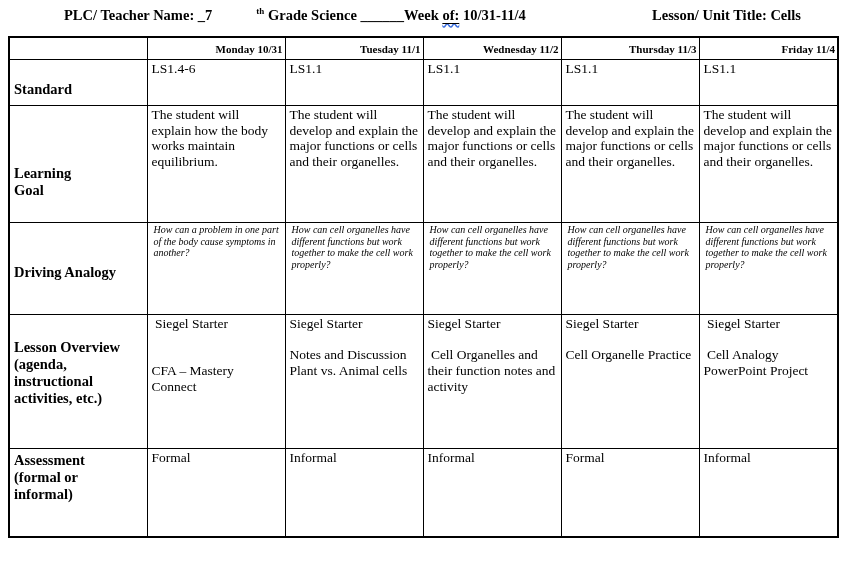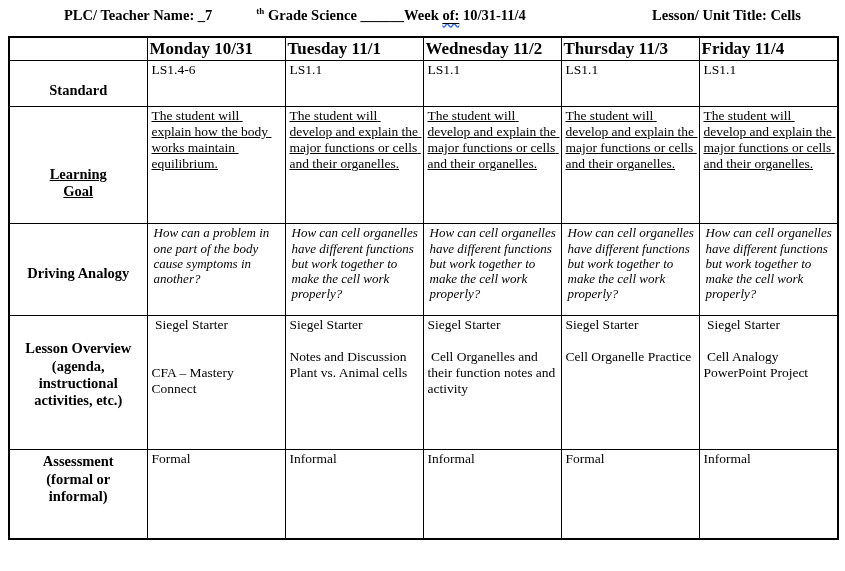--- a/index.html
+++ b/index.html
@@ -34,63 +34,63 @@
   
   table.plan {
     border-collapse: collapse;
     table-layout: fixed;
     margin: 12px 0 0 8px;
     width: 829px;
     border: 2px solid #000000;
   }
   .plan th, .plan td { border: 1px solid #000000; }
   .plan thead th {
-    font-size: 17px;
+    font-size: 11px;
     font-weight: bold;
-    text-align: left;
+    text-align: right;
     height: 22px;
     padding: 1px 2px;
     vertical-align: middle;
   }
   .plan th.rowlabel {
     font-size: 14.5px;
     font-weight: bold;
-    text-align: center;
+    text-align: left;
     white-space: pre-wrap;
     line-height: 1.18;
     padding: 2px 4px;
   }
   .plan td {
     vertical-align: top;
     font-size: 13.5px;
     line-height: 1.17;
     padding: 1px 3px 1px 4px;
     white-space: pre-wrap;
     word-wrap: break-word;
   }
   
   .row-standard  td, .row-standard  th { height: 46px; }
-  .row-goal      td, .row-goal      th { height: 117px; text-decoration: underline; }
+  .row-goal      td, .row-goal      th { height: 117px; }
   .row-driving   td, .row-driving   th { height: 92px; }
   .row-overview  td, .row-overview  th { height: 134px; }
   .row-assess    td, .row-assess    th { height: 89px; }
   .row-cavalier  td, .row-cavalier  th { height: 21px; }
 
   
   .row-standard th.rowlabel { vertical-align: middle; padding-top: 16px; }
   .row-goal     th.rowlabel { vertical-align: middle; padding-top: 38px; }
   .row-driving  th.rowlabel { vertical-align: middle; padding-top: 10px; }
   .row-overview th.rowlabel { vertical-align: top;    padding-top: 24px; }
   .row-assess   th.rowlabel { vertical-align: top;    padding-top: 3px; }
   .row-cavalier th.rowlabel { vertical-align: middle; }
 
   
   .row-driving td {
     font-style: italic;
-    font-size: 13px;
+    font-size: 10px;
     padding-left: 6px;
   }
 </style>
 </head>
 <body>
 
 <div class="page">
 
   <div class="doc-header">
     <div><span>PLC/ Teacher Name: _7</span><sup>th</sup><span> Grade Science ______Week </span><span class="grammar-wavy"><span class="black-underline">of:</span></span><span> 10/31-11/4</span></div>

